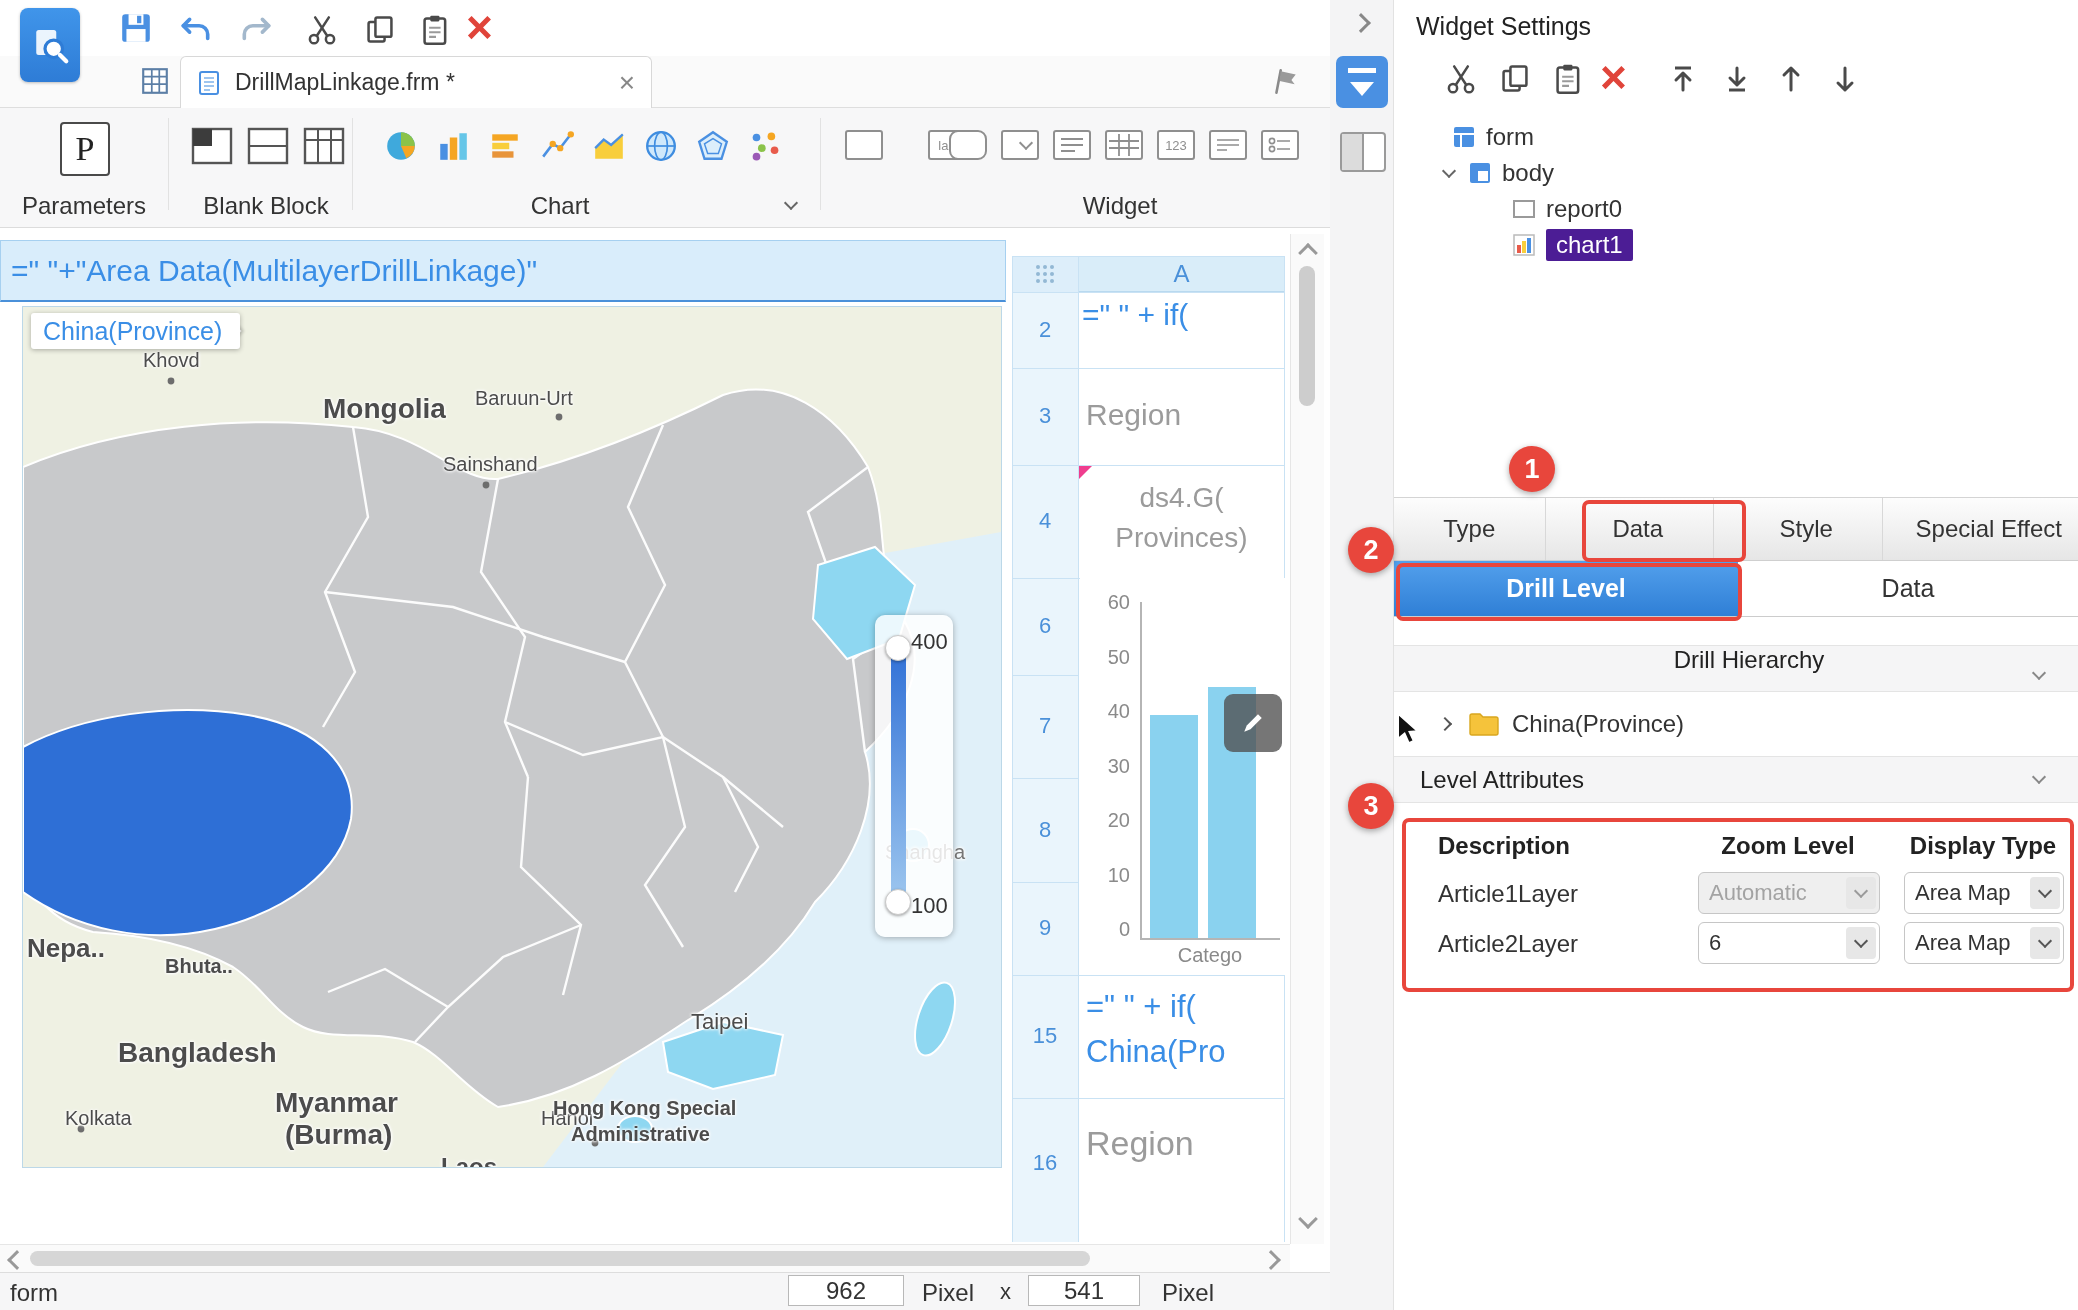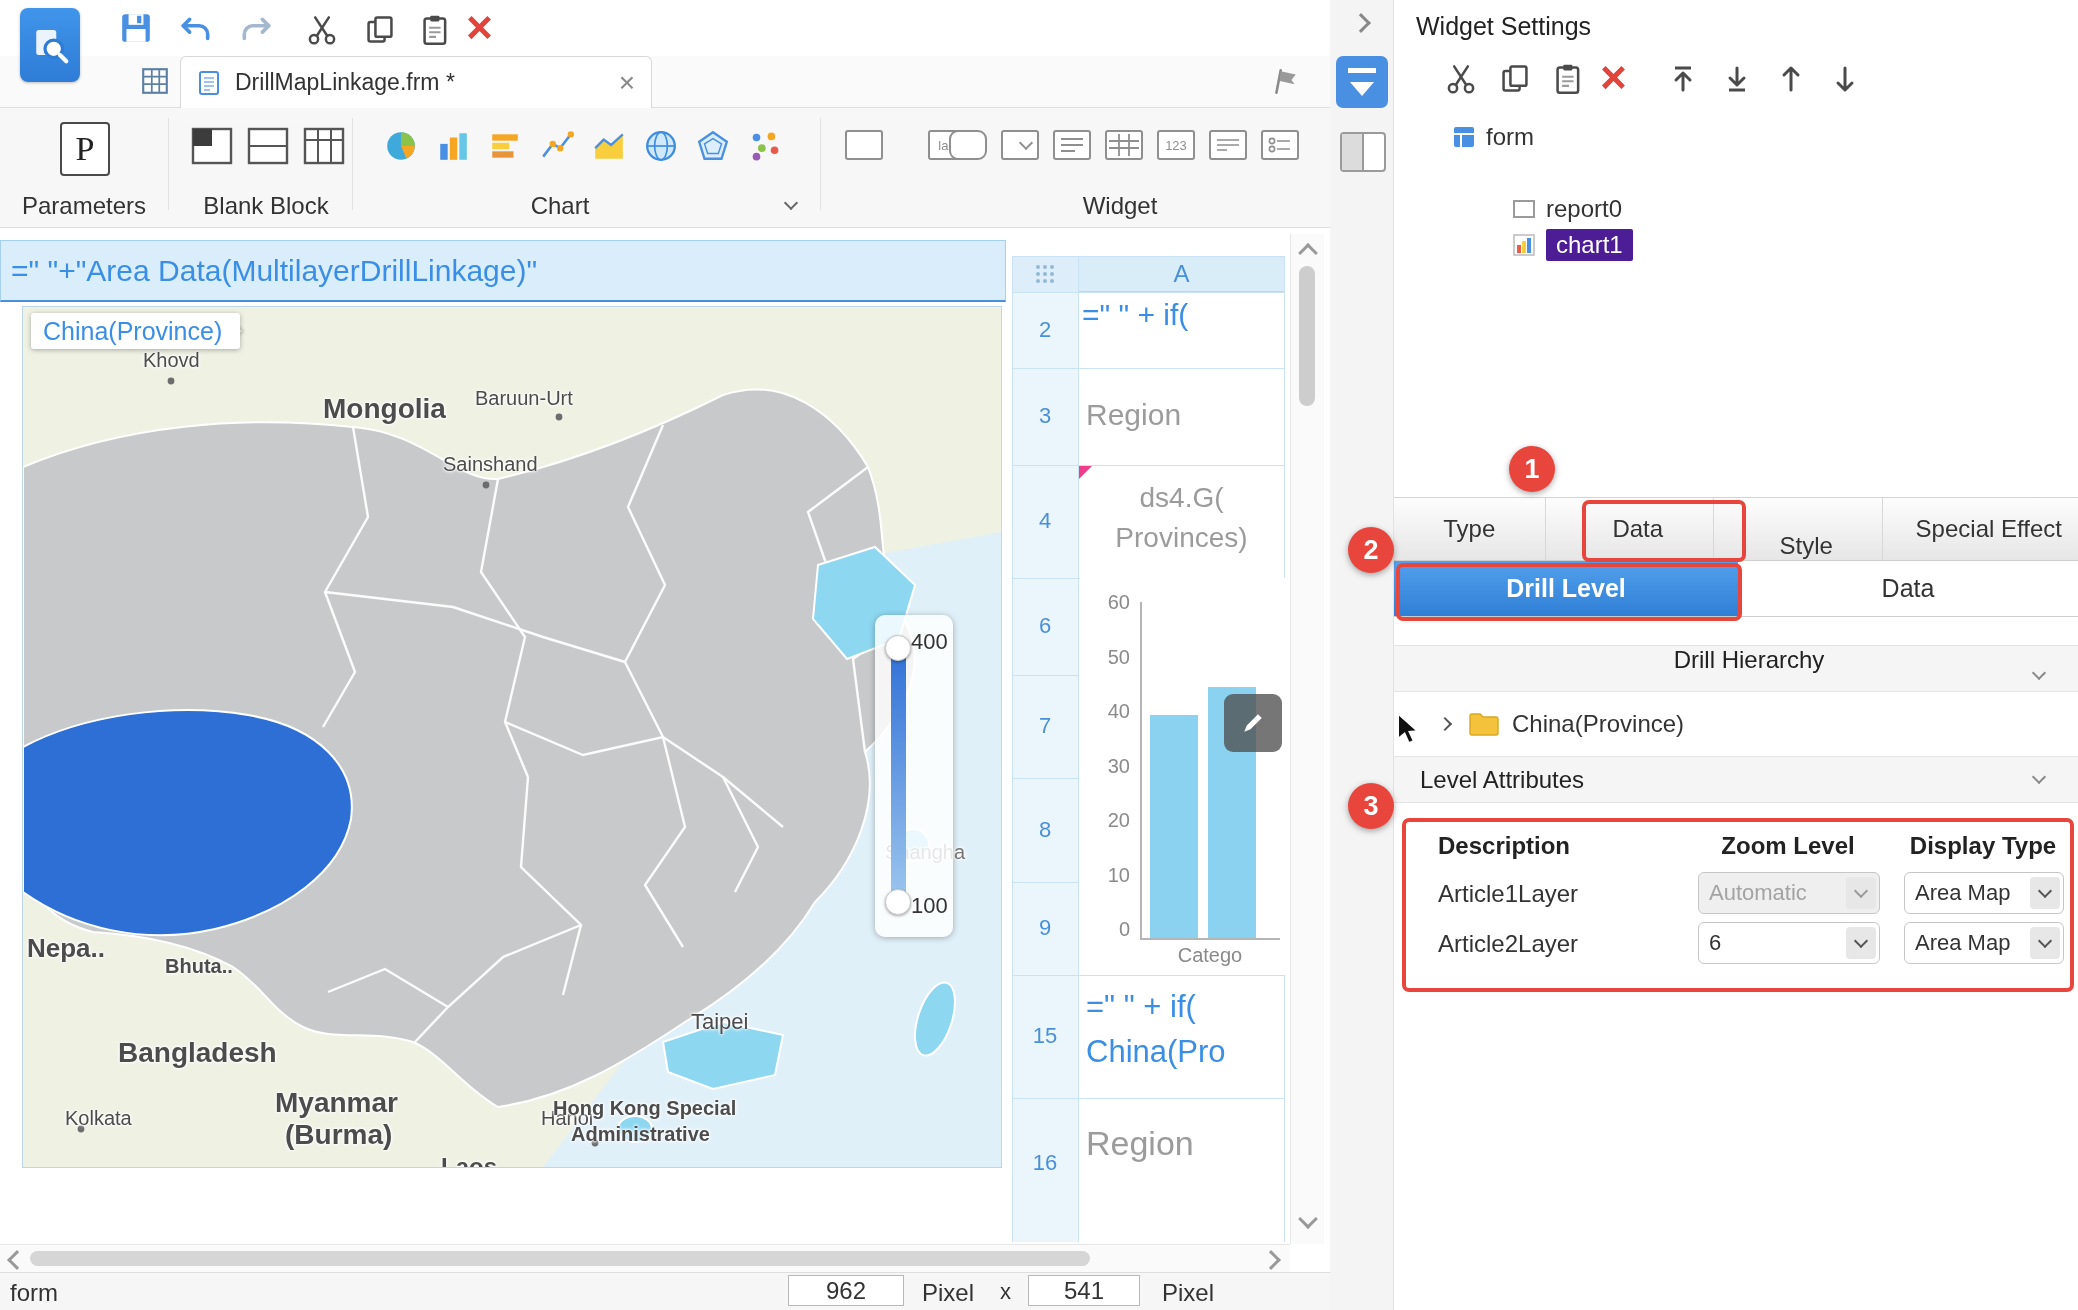--- a/index.html
+++ b/index.html
@@ -477,20 +477,30 @@
 
     <div class="abs" style="left:0;top:120px;width:684px;height:34px;display:flex;align-items:center;">
       <span class="icon" style="margin-left:58px;">
         <svg width="24" height="24" viewBox="0 0 24 24">
             <rect x="2" y="2" width="20" height="20" rx="2" fill="#4a90e2"></rect>
             <path d="M2 9 H22 M9 9 V22" stroke="#fff" stroke-width="2"></path>
           </svg>
       </span>
       <span class="treelabel" style="margin-left:10px;">form</span>
     </div>
+    <div class="abs" style="left:0;top:156px;width:684px;height:34px;display:flex;align-items:center;">
+      <span class="chev down sm" style="margin-left:50px;margin-top:-4px;"></span>
+      <span class="icon" style="margin-left:14px;">
+        <svg width="24" height="24" viewBox="0 0 24 24">
+            <rect x="2" y="2" width="20" height="20" rx="2" fill="#4a90e2"></rect>
+            <rect x="10" y="10" width="10" height="10" fill="#fff"></rect>
+          </svg>
+      </span>
+      <span class="treelabel" style="margin-left:10px;">body</span>
+    </div>
     <div class="abs" style="left:0;top:192px;width:684px;height:34px;display:flex;align-items:center;">
       <span class="icon" style="margin-left:118px;">
         <svg width="24" height="24" viewBox="0 0 24 24">
             <rect x="2" y="4" width="20" height="16" stroke="#9a9a9a" stroke-width="2" fill="#fff"></rect>
           </svg>
       </span>
       <span class="treelabel" style="margin-left:10px;">report0</span>
     </div>
     <div class="abs" style="left:0;top:228px;width:684px;height:34px;display:flex;align-items:center;">
       <span class="icon" style="margin-left:118px;">
@@ -504,21 +514,21 @@
       <span class="treelabel" style="margin-left:10px;background:#4c1d95;color:#fff;padding:2px 10px;border-radius:2px;">chart1</span>
     </div>
 
     <div class="abs" style="left:0;top:497px;width:684px;height:64px;display:flex;background:linear-gradient(#fdfdfd,#e6e6e6);border-top:1px solid #d4d4d4;border-bottom:1px solid #cfcfcf;box-sizing:border-box;gap:17px;">
       <div class="icon" style="flex:1;border-right:1px solid #d8d8d8;font-size:24px;">
           <span>Type</span>
         </div>
       <div class="icon" style="flex:1;border-right:1px solid #d8d8d8;font-size:24px;">
           <span>Data</span>
         </div>
-      <div class="icon" style="flex:1;border-right:1px solid #d8d8d8;font-size:24px;align-items:flex-end;">
+      <div class="icon" style="flex:1;border-right:1px solid #d8d8d8;font-size:24px;">
           <span>Style</span>
         </div>
       <div class="icon" style="flex:1;font-size:24px;text-align:center;padding:0 14px;line-height:30px;">
           <span>Special Effect</span>
         </div>
     </div>
 
     <div class="abs" style="left:0;top:561px;width:684px;height:56px;display:flex;border-bottom:1px solid #ccc;box-sizing:border-box;">
       <div class="icon" style="width:344px;background:linear-gradient(#53a0ec,#2f7fd6);color:#fff;font-size:25px;font-weight:600;">
           <span>Drill Level</span>

